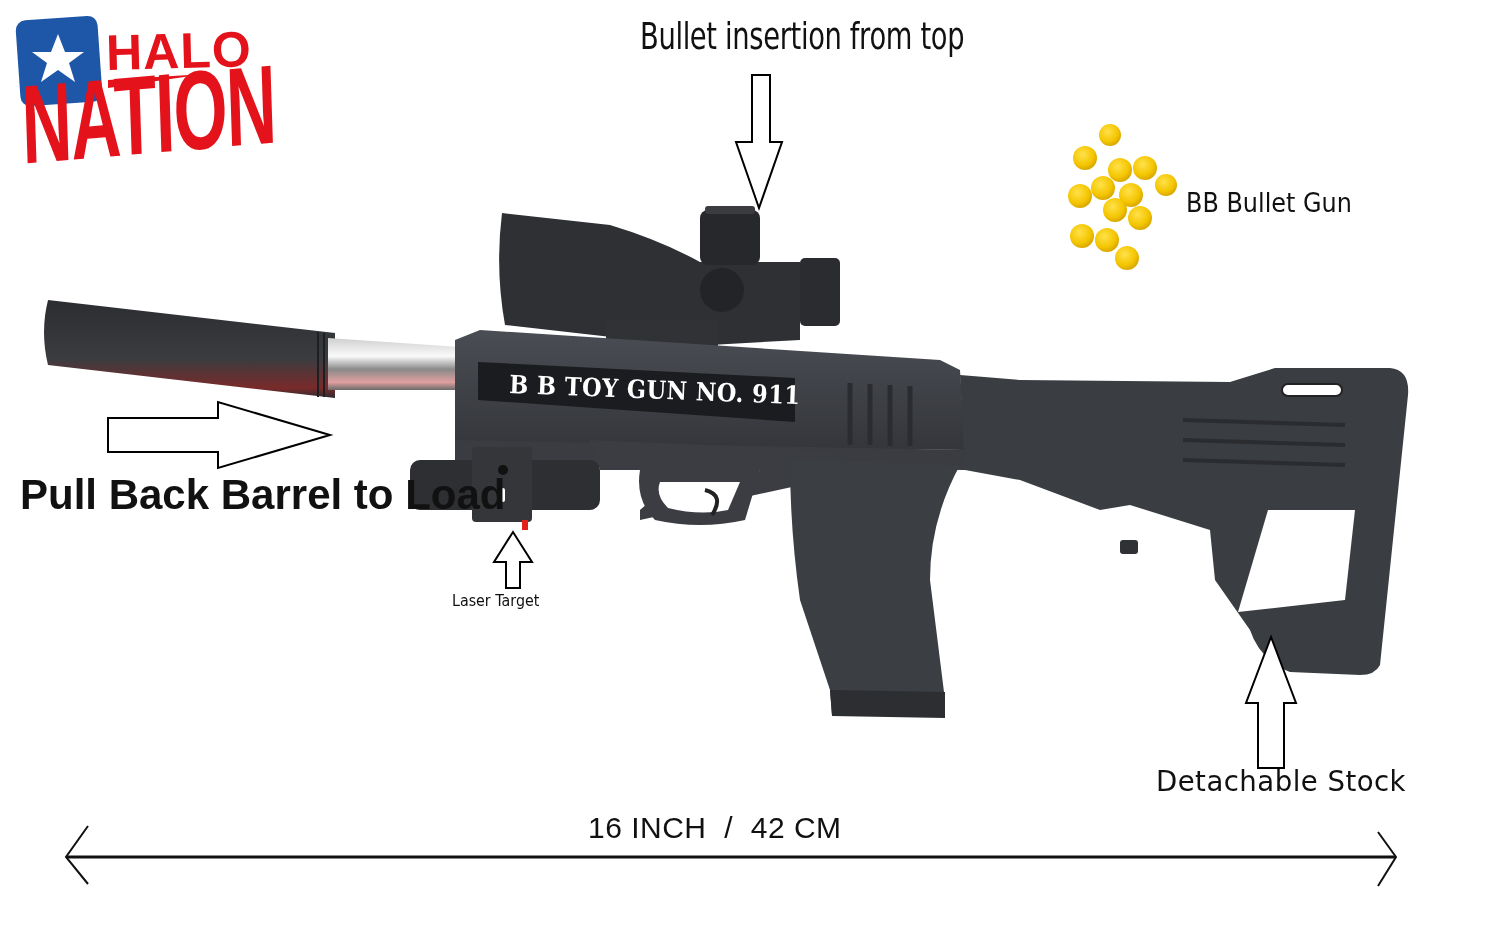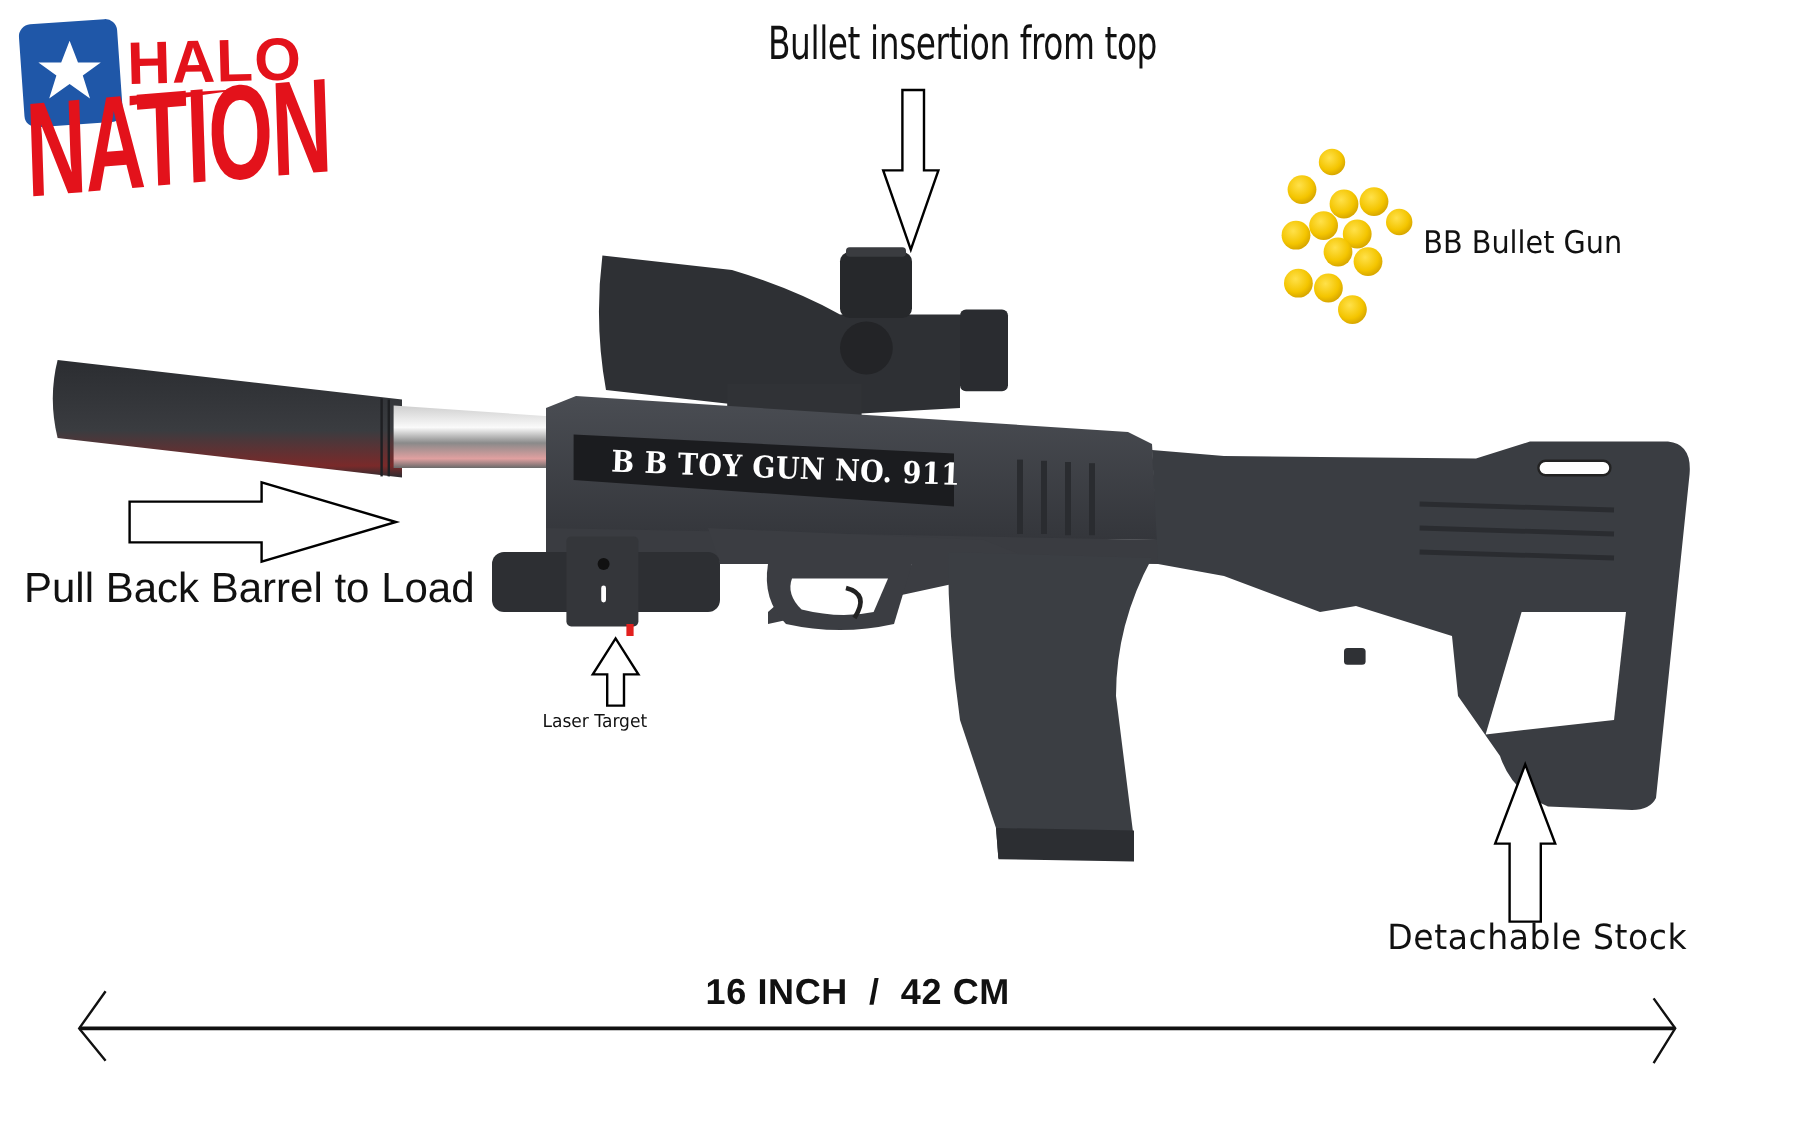--- a/index.html
+++ b/index.html
@@ -1,24 +1,24 @@
 <!DOCTYPE html>
 <html><head>
   <meta charset="utf-8">
   <style>
     html, body { margin: 0; padding: 0; background: #ffffff; }
     body { width: 1500px; height: 939px; position: relative; overflow: hidden; font-family: "Liberation Sans", sans-serif; }
     svg.stage { position: absolute; left: 0; top: 0; }
     .label { position: absolute; color: #111; white-space: nowrap; }
     .lbl-top { left: 640px; top: 14px; font-family: "DejaVu Sans", sans-serif; font-size: 38px; transform: scaleX(0.72); transform-origin: left top; letter-spacing: -0.5px; }
     .lbl-bb { left: 1186px; top: 188px; font-family: "DejaVu Sans", sans-serif; font-size: 26px; transform: scaleX(0.92); transform-origin: left top; }
-    .lbl-pull { left: 20px; top: 471px; font-family: "Liberation Sans", sans-serif; font-size: 35px; }
+    .lbl-pull { left: 20px; top: 471px; font-family: "Liberation Sans", sans-serif; font-size: 42px; font-weight: bold; }
     .lbl-laser { left: 452px; top: 592px; font-family: "DejaVu Sans", sans-serif; font-size: 15px; transform: scaleX(0.95); transform-origin: left top; }
     .lbl-stock { left: 1156px; top: 764px; font-family: "DejaVu Sans", sans-serif; font-size: 29px; letter-spacing: 0.5px; transform: scaleX(0.95); transform-origin: left top; }
-    .lbl-size { left: 588px; top: 811px; font-family: "Liberation Sans", sans-serif; font-size: 30px; letter-spacing: 0.5px; font-weight: bold; }
+    .lbl-size { left: 588px; top: 811px; font-family: "Liberation Sans", sans-serif; font-size: 30px; letter-spacing: 0.5px; }
     .brand-halo { left: 106px; top: 22px; color: #e3121b; font-family: "Liberation Sans", sans-serif; font-weight: bold; font-size: 50px; letter-spacing: 1px; transform: rotate(-1.5deg); }
     .brand-nation { left: 20px; top: 70px; color: #e3121b; font-family: "Liberation Sans", sans-serif; font-weight: bold; font-size: 112px; line-height: 1; transform: scaleX(0.62) rotate(-3deg); transform-origin: left top; letter-spacing: -2px; }
     .gun-text { left: 510px; top: 370px; color: #ffffff; font-family: "DejaVu Serif", serif; font-weight: bold; font-size: 25px; transform: rotate(2.2deg) scaleX(0.9); transform-origin: left top; letter-spacing: 0.5px; }
   </style>
 </head>
 <body>
 
 <svg class="stage" width="1500" height="939" viewBox="0 0 1500 939" xmlns="http://www.w3.org/2000/svg">
   <defs>
     <linearGradient id="barrelG" x1="0" y1="0" x2="0" y2="1">

